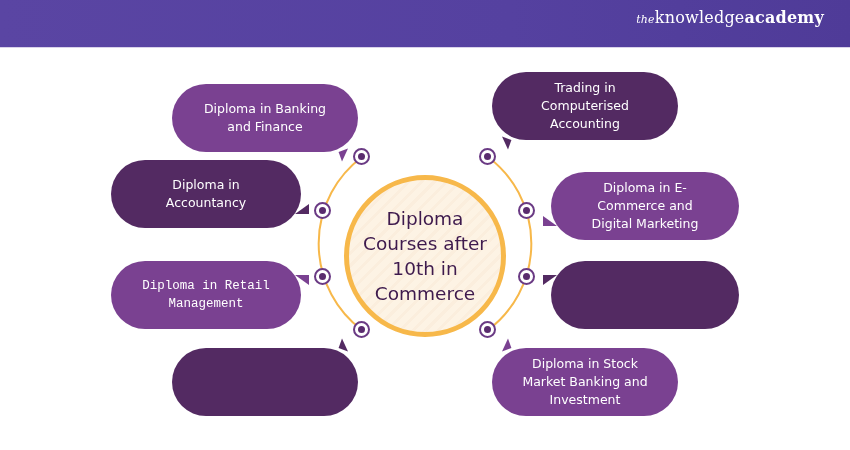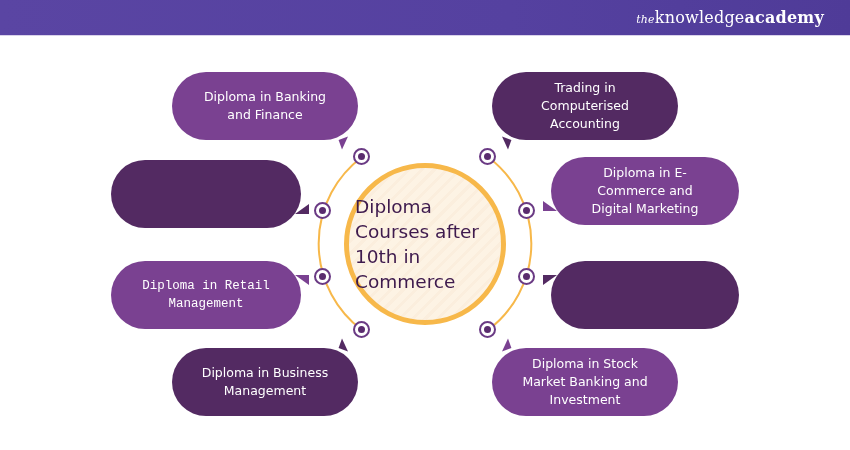--- a/index.html
+++ b/index.html
@@ -1,38 +1,38 @@
 <!DOCTYPE html>
 <html><head>
 <meta charset="utf-8">
 <style>
   * { box-sizing: border-box; margin: 0; padding: 0; }
   html, body { width: 850px; height: 450px; background: #ffffff; overflow: hidden; }
   body { position: relative; font-family: "DejaVu Sans", "Liberation Sans", sans-serif; }
 
   .header {
-    position: absolute; left: 0; top: 0; width: 850px; height: 36px;
+    position: absolute; left: 0; top: 0; width: 850px; height: 48px;
     background: linear-gradient(90deg, #5a45a3 0%, #5541a0 60%, #4f3b98 100%);
     border-bottom: 1px solid #d9d2ea;
   }
   .brand {
     position: absolute; right: 26px; top: 8px;
     color: #ffffff; font-family: "DejaVu Serif", "Liberation Serif", serif;
     font-size: 16px; letter-spacing: 0.2px; white-space: nowrap;
   }
   .brand .the { font-style: italic; font-size: 11px; }
   .brand .academy { font-weight: bold; }
   svg.links { position: absolute; left: 0; top: 0; width: 850px; height: 450px; }
 
   .center-circle {
-    position: absolute; left: 344px; top: 163px; width: 162px; height: 162px;
+    position: absolute; left: 344px; top: 175px; width: 162px; height: 162px;
     border-radius: 50%;
     border: 5px solid #f7b84a;
     background: repeating-linear-gradient(135deg, #fdf3e4 0 6px, #fbeedd 6px 9px);
-    display: flex; align-items: center; justify-content: center; text-align: left;
+    display: flex; align-items: center; justify-content: center; text-align: center;
   }
   .center-title {
     color: #3e1a4d; font-family: "DejaVu Sans", sans-serif;
     font-size: 18.5px; line-height: 25px; font-weight: 500; width: 140px;
   }
 
   .bubble {
     position: absolute; height: 68px; border-radius: 34px;
     display: flex; align-items: center; justify-content: center; text-align: center;
     color: #ffffff; font-family: "DejaVu Sans", sans-serif; font-size: 12.5px; line-height: 18px;
@@ -65,45 +65,45 @@
 <svg class="links" viewBox="0 0 850 450">
 
   <path d="M362 157 A108 108 0 0 0 362 330" fill="none" stroke="#f7b84a" stroke-width="2"></path>
   <path d="M488 157 A108 108 0 0 1 488 330" fill="none" stroke="#f7b84a" stroke-width="2"></path>
 </svg>
 
 <div class="center-circle">
   <div class="center-title">Diploma Courses after 10th in Commerce</div>
 </div>
 
-<div class="bubble light" style="left:172px; top:72px; width:186px;">
+<div class="bubble light" style="left:172px; top:84px; width:186px;">
   <span style="width:140px;">Diploma in Banking and Finance</span>
   <span class="tail" style="right:8px; bottom:-8px; border-style:solid; border-width:10px 10px 0 0; border-right-color:transparent; transform:rotate(-20deg);"></span>
 </div>
 
 <div class="bubble dark" style="left:111px; top:160px; width:190px;">
+  <span style="width:110px;">Diploma in Accountancy</span>
   <span class="tail" style="right:-8px; bottom:14px; border-style:solid; border-width:0 0 10px 14px; border-top-color:transparent; border-right-color:transparent; border-left-color:transparent;"></span>
 </div>
 
 <div class="bubble light" style="left:111px; top:261px; width:190px;">
   <span style="width:130px;font-family:Liberation Mono, monospace;">Diploma in Retail Management</span>
   <span class="tail" style="right:-8px; top:14px; border-style:solid; border-width:10px 0 0 14px; border-bottom-color:transparent; border-right-color:transparent; border-left-color:transparent;"></span>
 </div>
 
 <div class="bubble dark" style="left:172px; top:348px; width:186px;">
-  <span style="width:150px;">Diploma in Business Management</span>
   <span class="tail" style="right:8px; top:-8px; border-style:solid; border-width:0 10px 10px 0; border-right-color:transparent; border-top-color:transparent; transform:rotate(20deg);"></span>
 </div>
 
 <div class="bubble dark" style="left:492px; top:72px; width:186px;">
   <span style="width:110px;">Trading in Computerised Accounting</span>
   <span class="tail" style="left:8px; bottom:-8px; border-style:solid; border-width:10px 0 0 10px; border-left-color:transparent; transform:rotate(20deg);"></span>
 </div>
 
-<div class="bubble light" style="left:551px; top:157px; width:188px;">
+<div class="bubble light" style="left:551px; top:172px; width:188px;">
   <span style="width:130px;">Diploma in E-Commerce and Digital Marketing</span>
   <span class="tail" style="left:-8px; bottom:14px; border-style:solid; border-width:0 14px 10px 0; border-top-color:transparent; border-left-color:transparent; border-right-color:transparent;"></span>
 </div>
 
 <div class="bubble dark" style="left:551px; top:261px; width:188px;">
   <span class="tail" style="left:-8px; top:14px; border-style:solid; border-width:10px 14px 0 0; border-bottom-color:transparent; border-left-color:transparent; border-right-color:transparent;"></span>
 </div>
 
 <div class="bubble light" style="left:492px; top:348px; width:186px;">
   <span style="width:130px;">Diploma in Stock Market Banking and Investment</span>

